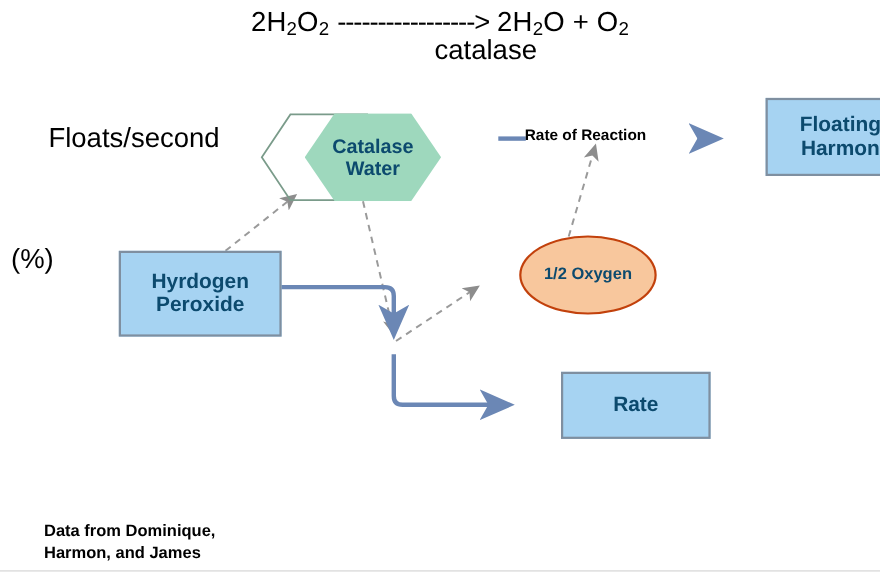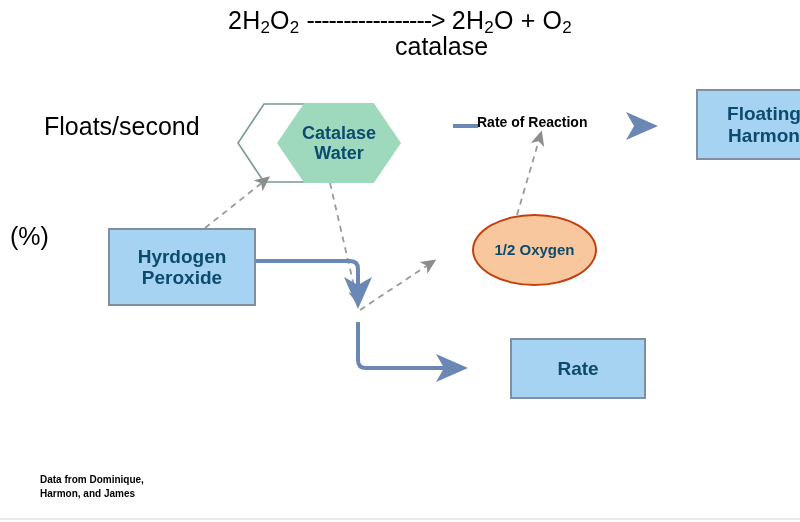--- a/index.html
+++ b/index.html
@@ -114,21 +114,21 @@
   }
   .activity-label {
     left: 265px;
     top: 305px;
     font-size: 19px;
     font-weight: bold;
   }
   .credit {
     left: 40px;
     top: 473px;
-    font-size: 10px;
+    font-size: 15px;
     font-weight: bold;
     line-height: 1.35;
     white-space: pre-line;
   }
 </style>
 </head>
 <body>
 
 <div id="canvas">
 

